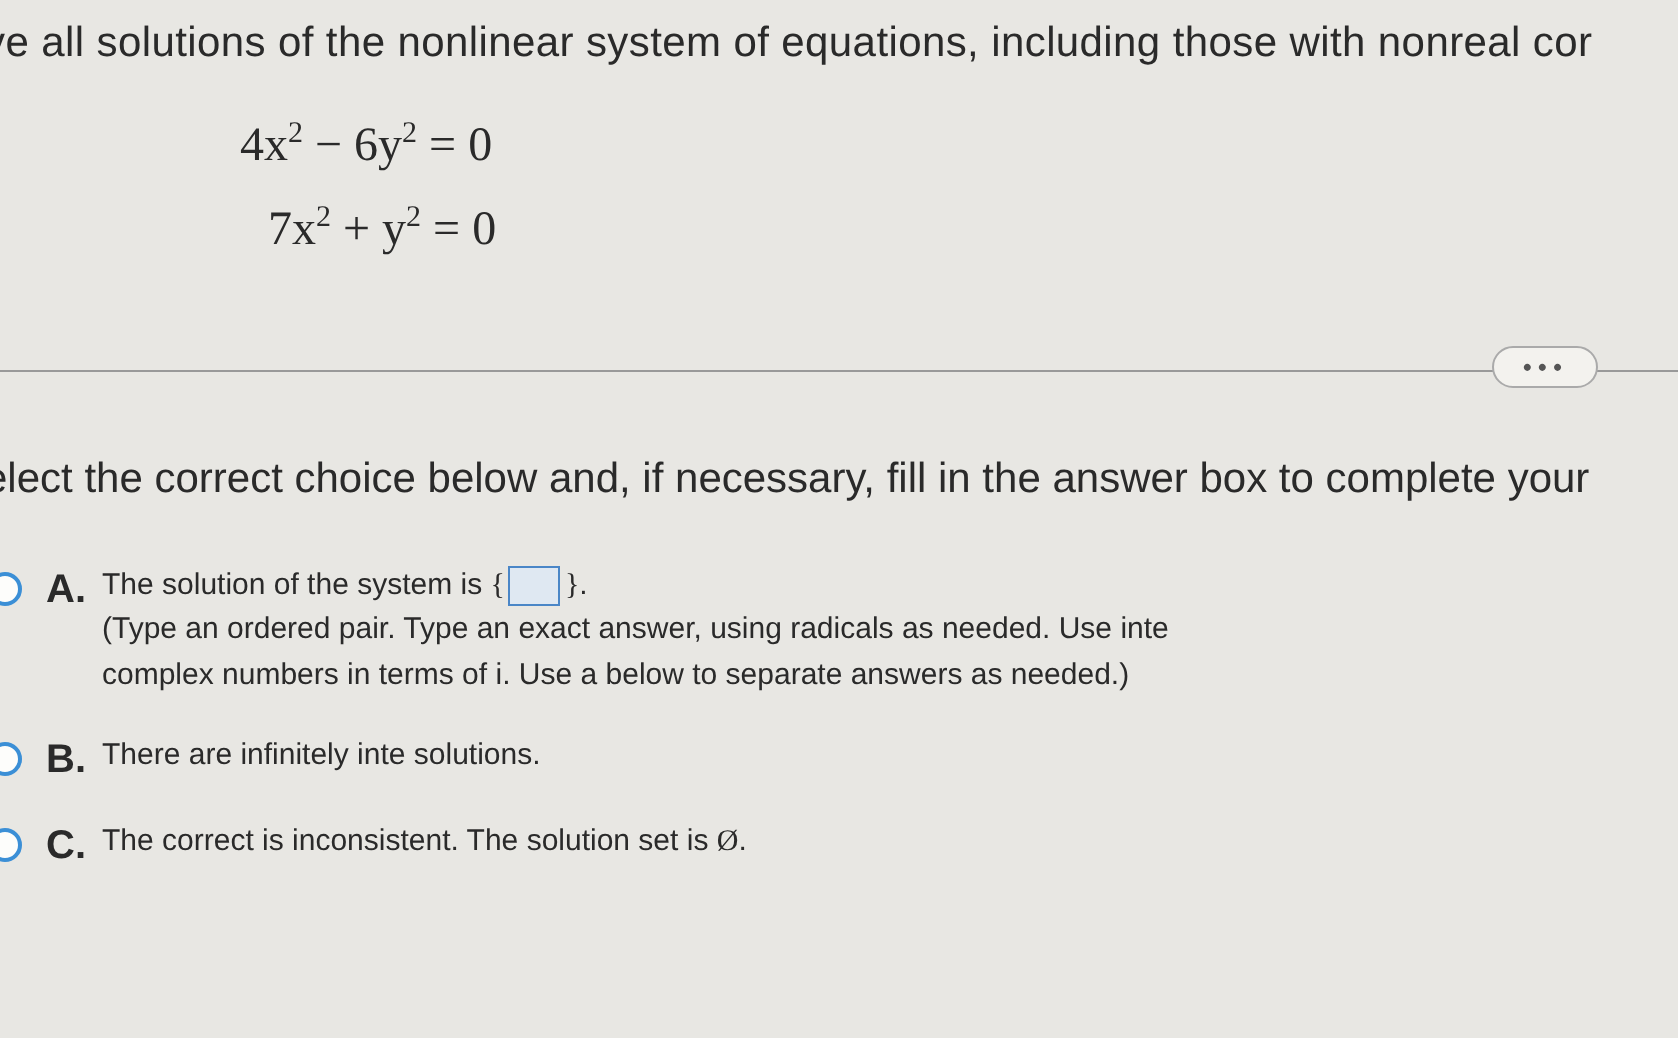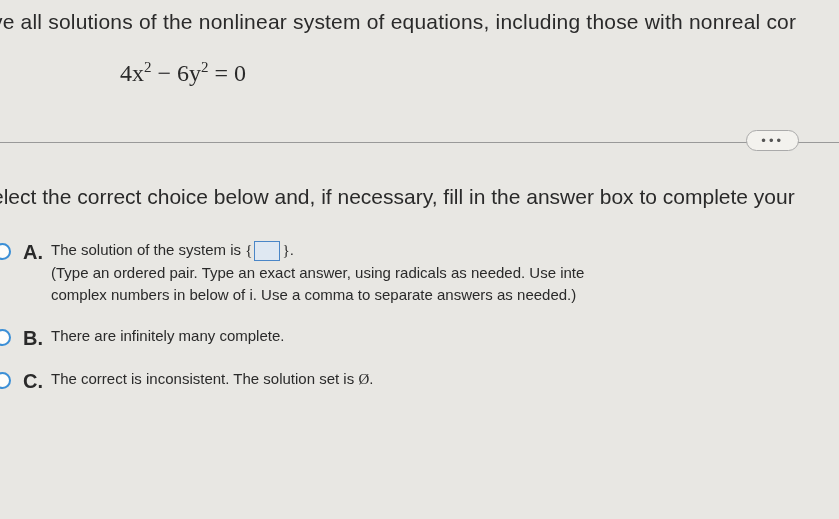--- a/index.html
+++ b/index.html
@@ -102,47 +102,50 @@
 <body>
 
 <div class="content">
 
   <div class="question-text">ve all solutions of the nonlinear system of equations, including those with nonreal cor</div>
 
   <div class="equations">
     <div class="eq-row">
       <span>4x</span><sup>2</sup><span> − </span><span>6y</span><sup>2</sup><span> = </span><span>0</span>
     </div>
+    <div class="eq-row" style="margin-left:14px;">
+      <span>7x</span><sup>2</sup><span> + </span><span>y</span><sup>2</sup><span> = </span><span>0</span>
+    </div>
   </div>
 
   <div class="divider-wrap">
     <hr class="divider">
     <div class="ellipsis-pill">•••</div>
   </div>
 
   <div class="instruction">elect the correct choice below and, if necessary, fill in the answer box to complete your</div>
 
   <div class="choices">
 
     <div class="choice">
       <div class="radio"></div>
       <div class="letter">A.</div>
       <div class="choice-body">
         <div>
           <span>The solution of the system is </span><span class="empty-set">{</span><span class="answer-box"></span><span class="empty-set">}</span><span>.</span>
         </div>
         <div>(Type an ordered pair. Type an exact answer, using radicals as needed. Use inte</div>
-        <div>complex numbers in below of i. Use a comma to separate answers as needed.)</div>
+        <div>complex numbers in terms of i. Use a below to separate answers as needed.)</div>
       </div>
     </div>
 
     <div class="choice">
       <div class="radio"></div>
       <div class="letter">B.</div>
-      <div class="choice-body">There are infinitely many complete.</div>
+      <div class="choice-body">There are infinitely inte solutions.</div>
     </div>
 
     <div class="choice">
       <div class="radio"></div>
       <div class="letter">C.</div>
       <div class="choice-body">
         <span>The correct is inconsistent. The solution set is </span><span class="empty-set">Ø</span><span>.</span>
       </div>
     </div>
 

